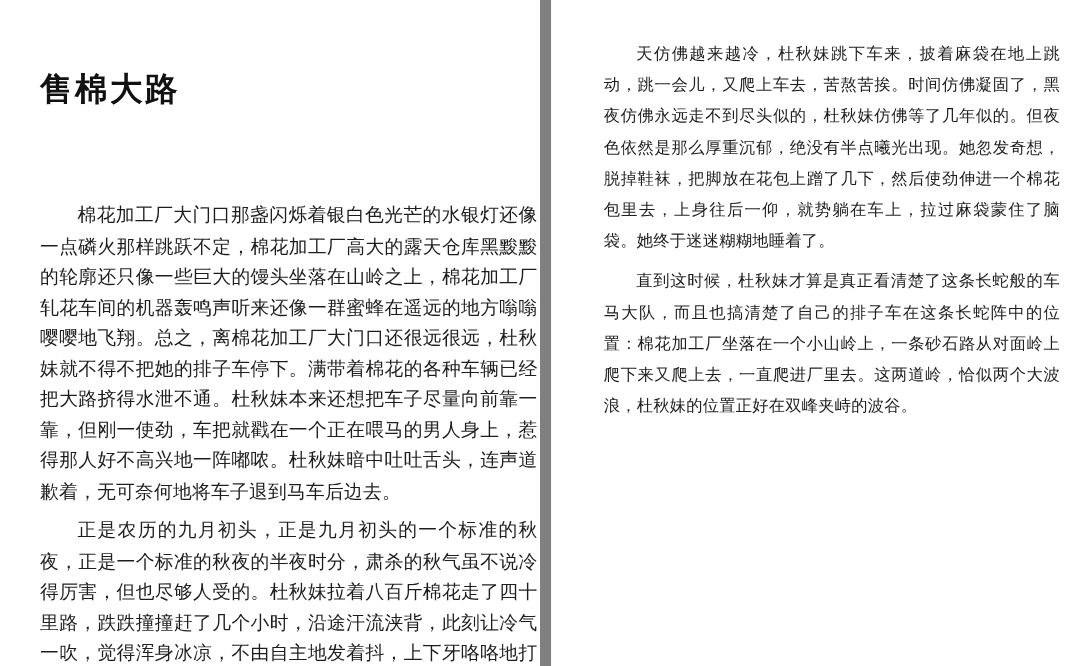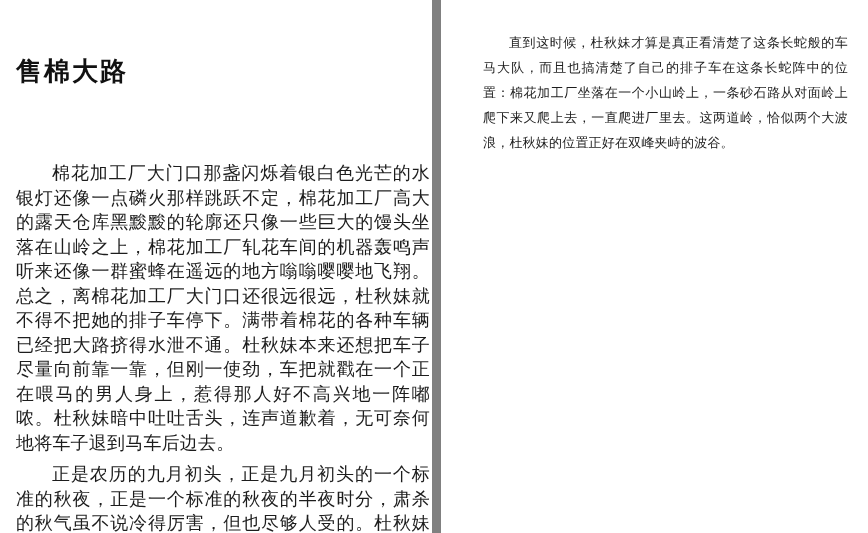--- a/index.html
+++ b/index.html
@@ -19,21 +19,21 @@
     width: 868px;
     height: 533px;
     background: #ffffff;
   }
   .page {
     background: #ffffff;
     box-sizing: border-box;
   }
   .page-left {
     width: 432px;
-    padding: 0 2px 0 16px;
+    padding: 0 2px 0 32px;
   }
   .spine-divider {
     width: 9px;
     height: 533px;
     background: #808080;
     flex: 0 0 auto;
   }
   .page-right {
     flex: 1;
     padding: 30px 20px 0 42px;
@@ -43,21 +43,21 @@
     font-weight: bold;
     color: #111111;
     letter-spacing: 2px;
     margin: 57px 0 0 0;
     line-height: 30px;
   }
   .body-text-left {
     margin-top: 74px;
   }
   .para {
-    font-size: 18px;
+    font-size: 15px;
     line-height: 24.5px;
     text-align: justify;
     text-justify: inter-character;
     text-indent: 2em;
     margin: 7px 0;
     letter-spacing: 0.2px;
   }
   .para.no-indent {
     text-indent: 0;
   }
@@ -78,16 +78,17 @@
     <div class="body-text-left">
         <p class="para">棉花加工厂大门口那盏闪烁着银白色光芒的水银灯还像一点磷火那样跳跃不定，棉花加工厂高大的露天仓库黑黢黢的轮廓还只像一些巨大的馒头坐落在山岭之上，棉花加工厂轧花车间的机器轰鸣声听来还像一群蜜蜂在遥远的地方嗡嗡嘤嘤地飞翔。总之，离棉花加工厂大门口还很远很远，杜秋妹就不得不把她的排子车停下。满带着棉花的各种车辆已经把大路挤得水泄不通。杜秋妹本来还想把车子尽量向前靠一靠，但刚一使劲，车把就戳在一个正在喂马的男人身上，惹得那人好不高兴地一阵嘟哝。杜秋妹暗中吐吐舌头，连声道歉着，无可奈何地将车子退到马车后边去。</p>
         <p class="para">正是农历的九月初头，正是九月初头的一个标准的秋夜，正是一个标准的秋夜的半夜时分，肃杀的秋气虽不说冷得厉害，但也尽够人受的。杜秋妹拉着八百斤棉花走了四十里路，跌跌撞撞赶了几个小时，沿途汗流浃背，此刻让冷气一吹，觉得浑身冰凉，不由自主地发着抖，上下牙咯咯地打着架，便赶紧从车上拽出一条麻袋披在肩上，然后坐在车上静静地等待天明。</p>
       </div>
   </div>
 
   <div class="spine-divider"></div>
 
   <div class="page page-right">
     <div>
+        <p class="para">天仿佛越来越冷，杜秋妹跳下车来，披着麻袋在地上跳动，跳一会儿，又爬上车去，苦熬苦挨。时间仿佛凝固了，黑夜仿佛永远走不到尽头似的，杜秋妹仿佛等了几年似的。但夜色依然是那么厚重沉郁，绝没有半点曦光出现。她忽发奇想，脱掉鞋袜，把脚放在花包上蹭了几下，然后使劲伸进一个棉花包里去，上身往后一仰，就势躺在车上，拉过麻袋蒙住了脑袋。她终于迷迷糊糊地睡着了。</p>
         <p class="para">直到这时候，杜秋妹才算是真正看清楚了这条长蛇般的车马大队，而且也搞清楚了自己的排子车在这条长蛇阵中的位置：棉花加工厂坐落在一个小山岭上，一条砂石路从对面岭上爬下来又爬上去，一直爬进厂里去。这两道岭，恰似两个大波浪，杜秋妹的位置正好在双峰夹峙的波谷。</p>
       </div>
   </div>
 </div>
 
 </body></html>

